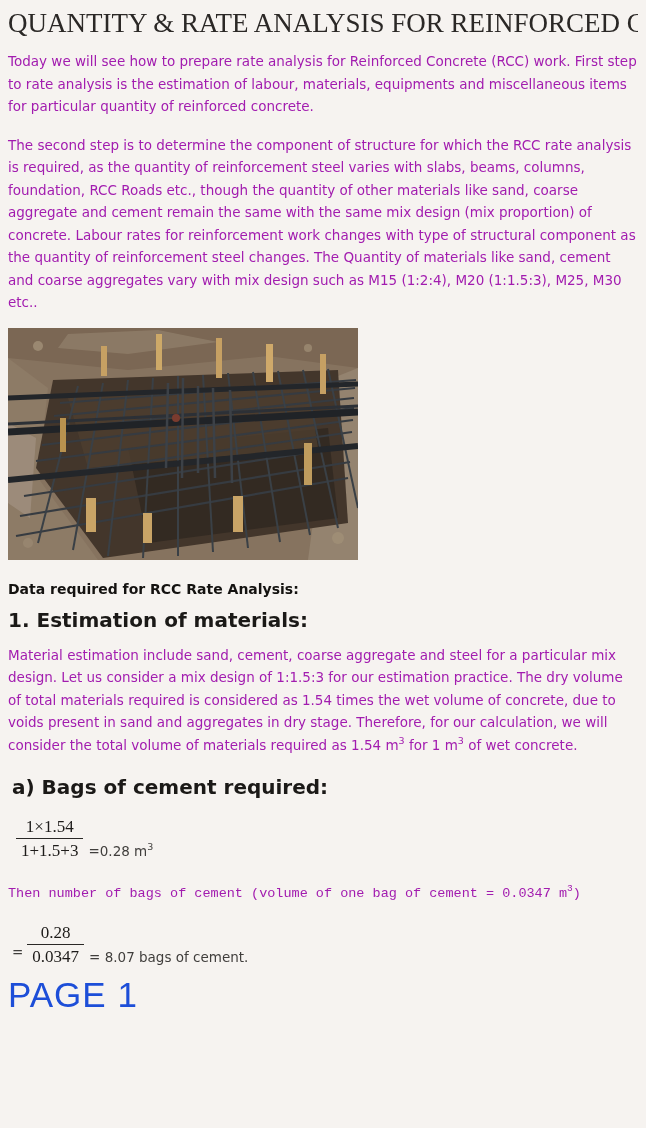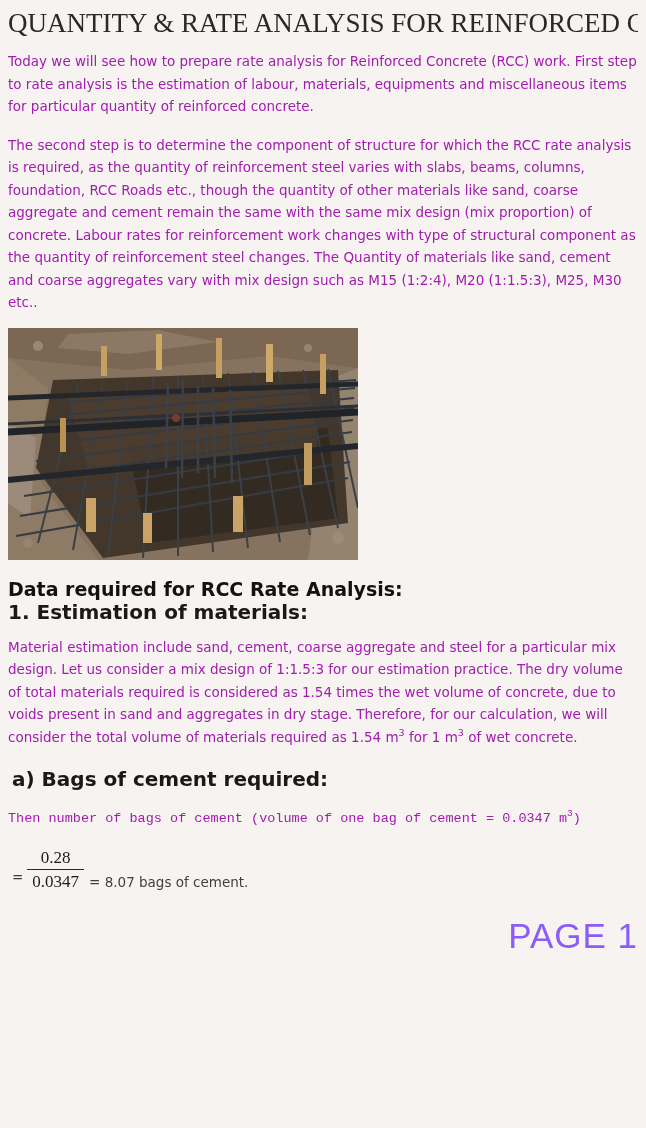--- a/index.html
+++ b/index.html
@@ -36,25 +36,25 @@
     font-size: 9.5px;
     position: relative;
     top: -6px;
   }
   .photo-wrap {
     width: 350px; height: 232px;
     margin: 0 0 17px 0;
     line-height: 0;
   }
   .section-heading {
-    font-size: 19px;
+    font-size: 14px;
     line-height: 24px;
     font-weight: bold;
     color: #141210;
-    margin: 0 0 2px 0;
+    margin: 0 0 10px 0;
   }
   .sub-heading {
     font-size: 20px;
     line-height: 18px;
     font-weight: bold;
     color: #1b1917;
     margin: 0 0 15px 0;
   }
   .sub-heading.indent { margin-left: 4px; margin-bottom: 20px; }
   .formula {
@@ -74,23 +74,23 @@
   }
   .frac .num { display: block; padding: 0 5px 1px 5px; }
   .frac .den { display: block; border-top: 1.5px solid #2a2826; padding: 1px 5px 0 5px; }
   .eq-suffix { margin-left: 5px; padding-bottom: 2px; color: #403e3c; }
   .eq-prefix { margin-right: 4px; padding-bottom: 7px; color: #403e3c; }
   .page-footer {
     font-family: "Liberation Sans", sans-serif;
     font-size: 35px;
     line-height: 40px;
     letter-spacing: 1px;
-    color: #8b5cf6;
-    text-align: right;
-    margin-top: 24px;
+    color: #1d4ed8;
+    text-align: left;
+    margin-top: 8px;
   }
 </style>
 </head>
 <body>
 
 <div class="page">
 
   <h1 class="title">QUANTITY &amp; RATE ANALYSIS FOR REINFORCED CONCRETE</h1>
 
   <p class="body">Today we will see how to prepare rate analysis for Reinforced Concrete (RCC) work. First step to rate analysis is the estimation of labour, materials, equipments and miscellaneous items for particular quantity of reinforced concrete.</p>
@@ -170,20 +170,27 @@
 
   <h2 class="section-heading">Data required for RCC Rate Analysis:</h2>
 
   <h3 class="sub-heading">1. Estimation of materials:</h3>
 
   <p class="body mb20"><span>Material estimation include sand, cement, coarse aggregate and steel for a particular mix design. Let us consider a mix design of 1:1.5:3 for our estimation practice. The dry volume of total materials required is considered as 1.54 times the wet volume of concrete, due to voids present in sand and aggregates in dry stage. Therefore, for our calculation, we will consider the total volume of materials required as 1.54 m</span><span class="sup">3</span><span> for 1 m</span><span class="sup">3</span><span> of wet concrete.</span></p>
 
   <h3 class="sub-heading indent">a) Bags of cement required:</h3>
 
 
+  <div class="formula">
+    <span class="frac">
+      <span class="num">1×1.54</span>
+      <span class="den">1+1.5+3</span>
+    </span>
+    <span class="eq-suffix"><span>=0.28 m</span><span class="sup">3</span></span>
+  </div>
 
   <p class="body mb15"><span>Then number of bags of cement (volume of one bag of cement = 0.0347 m</span><span class="sup">3</span><span>)</span></p>
 
   <div class="formula second">
     <span class="eq-prefix">=</span>
     <span class="frac">
       <span class="num">0.28</span>
       <span class="den">0.0347</span>
     </span>
     <span class="eq-suffix">= 8.07 bags of cement.</span>

